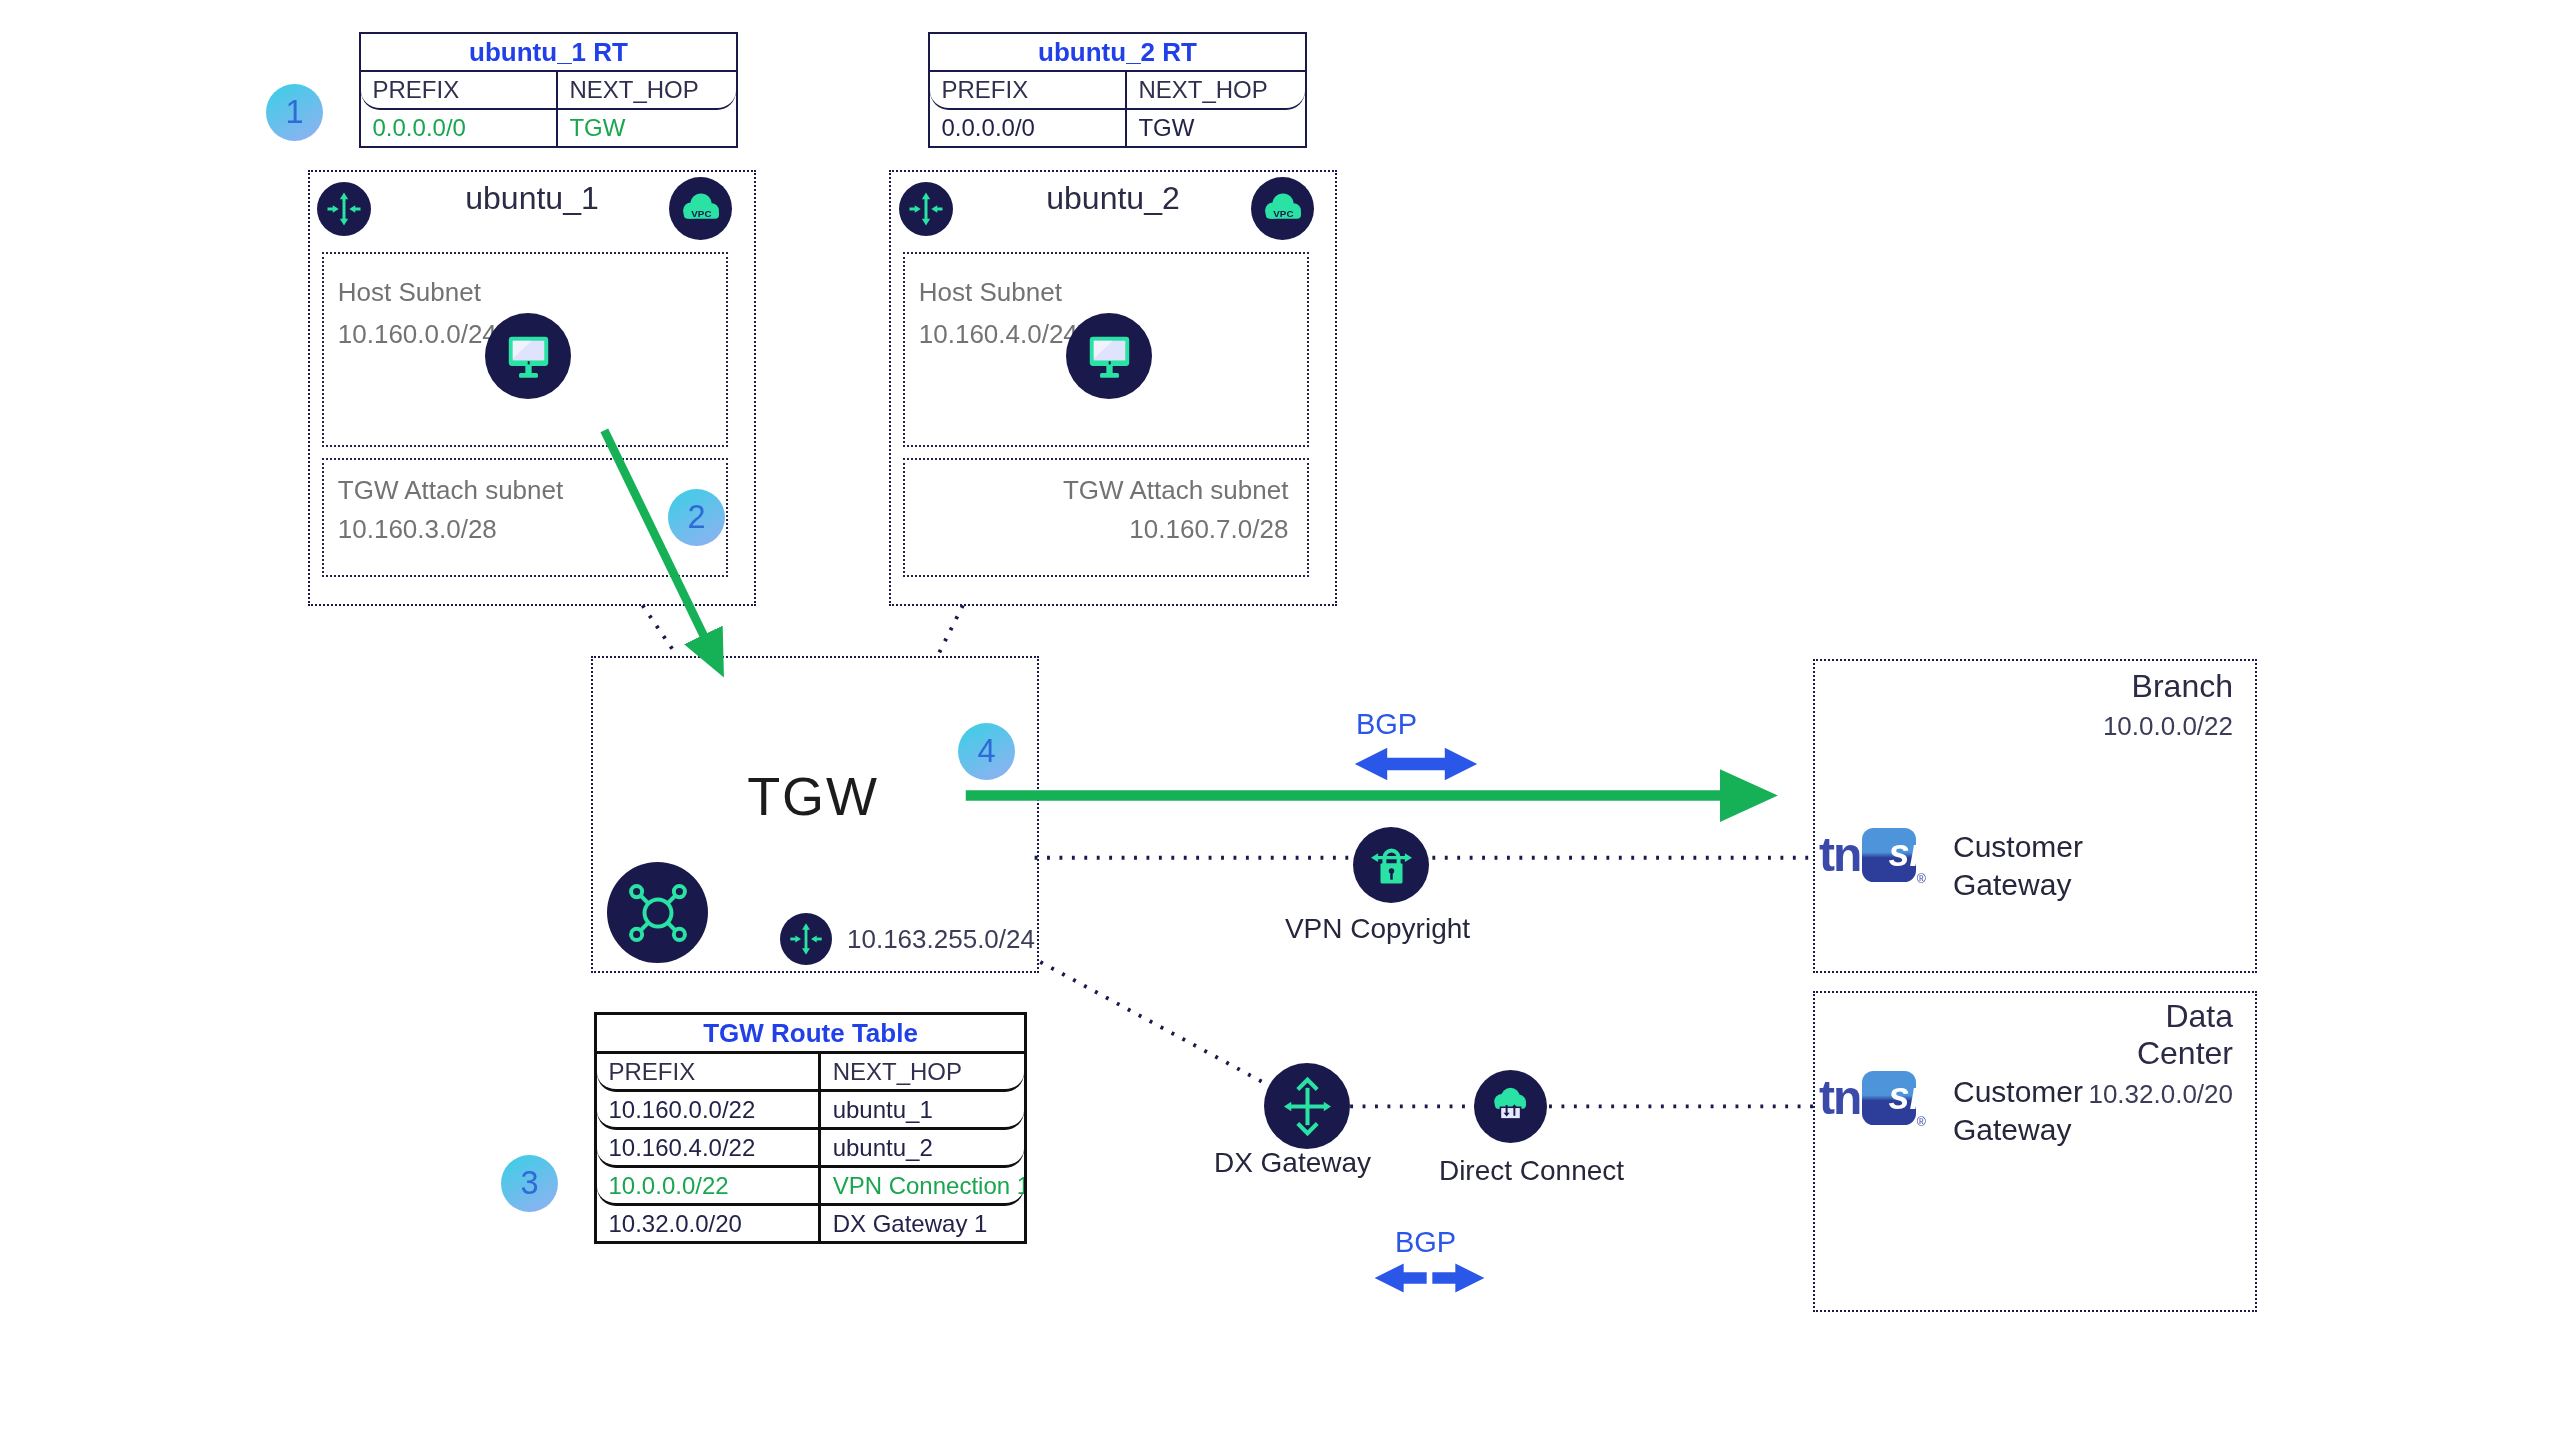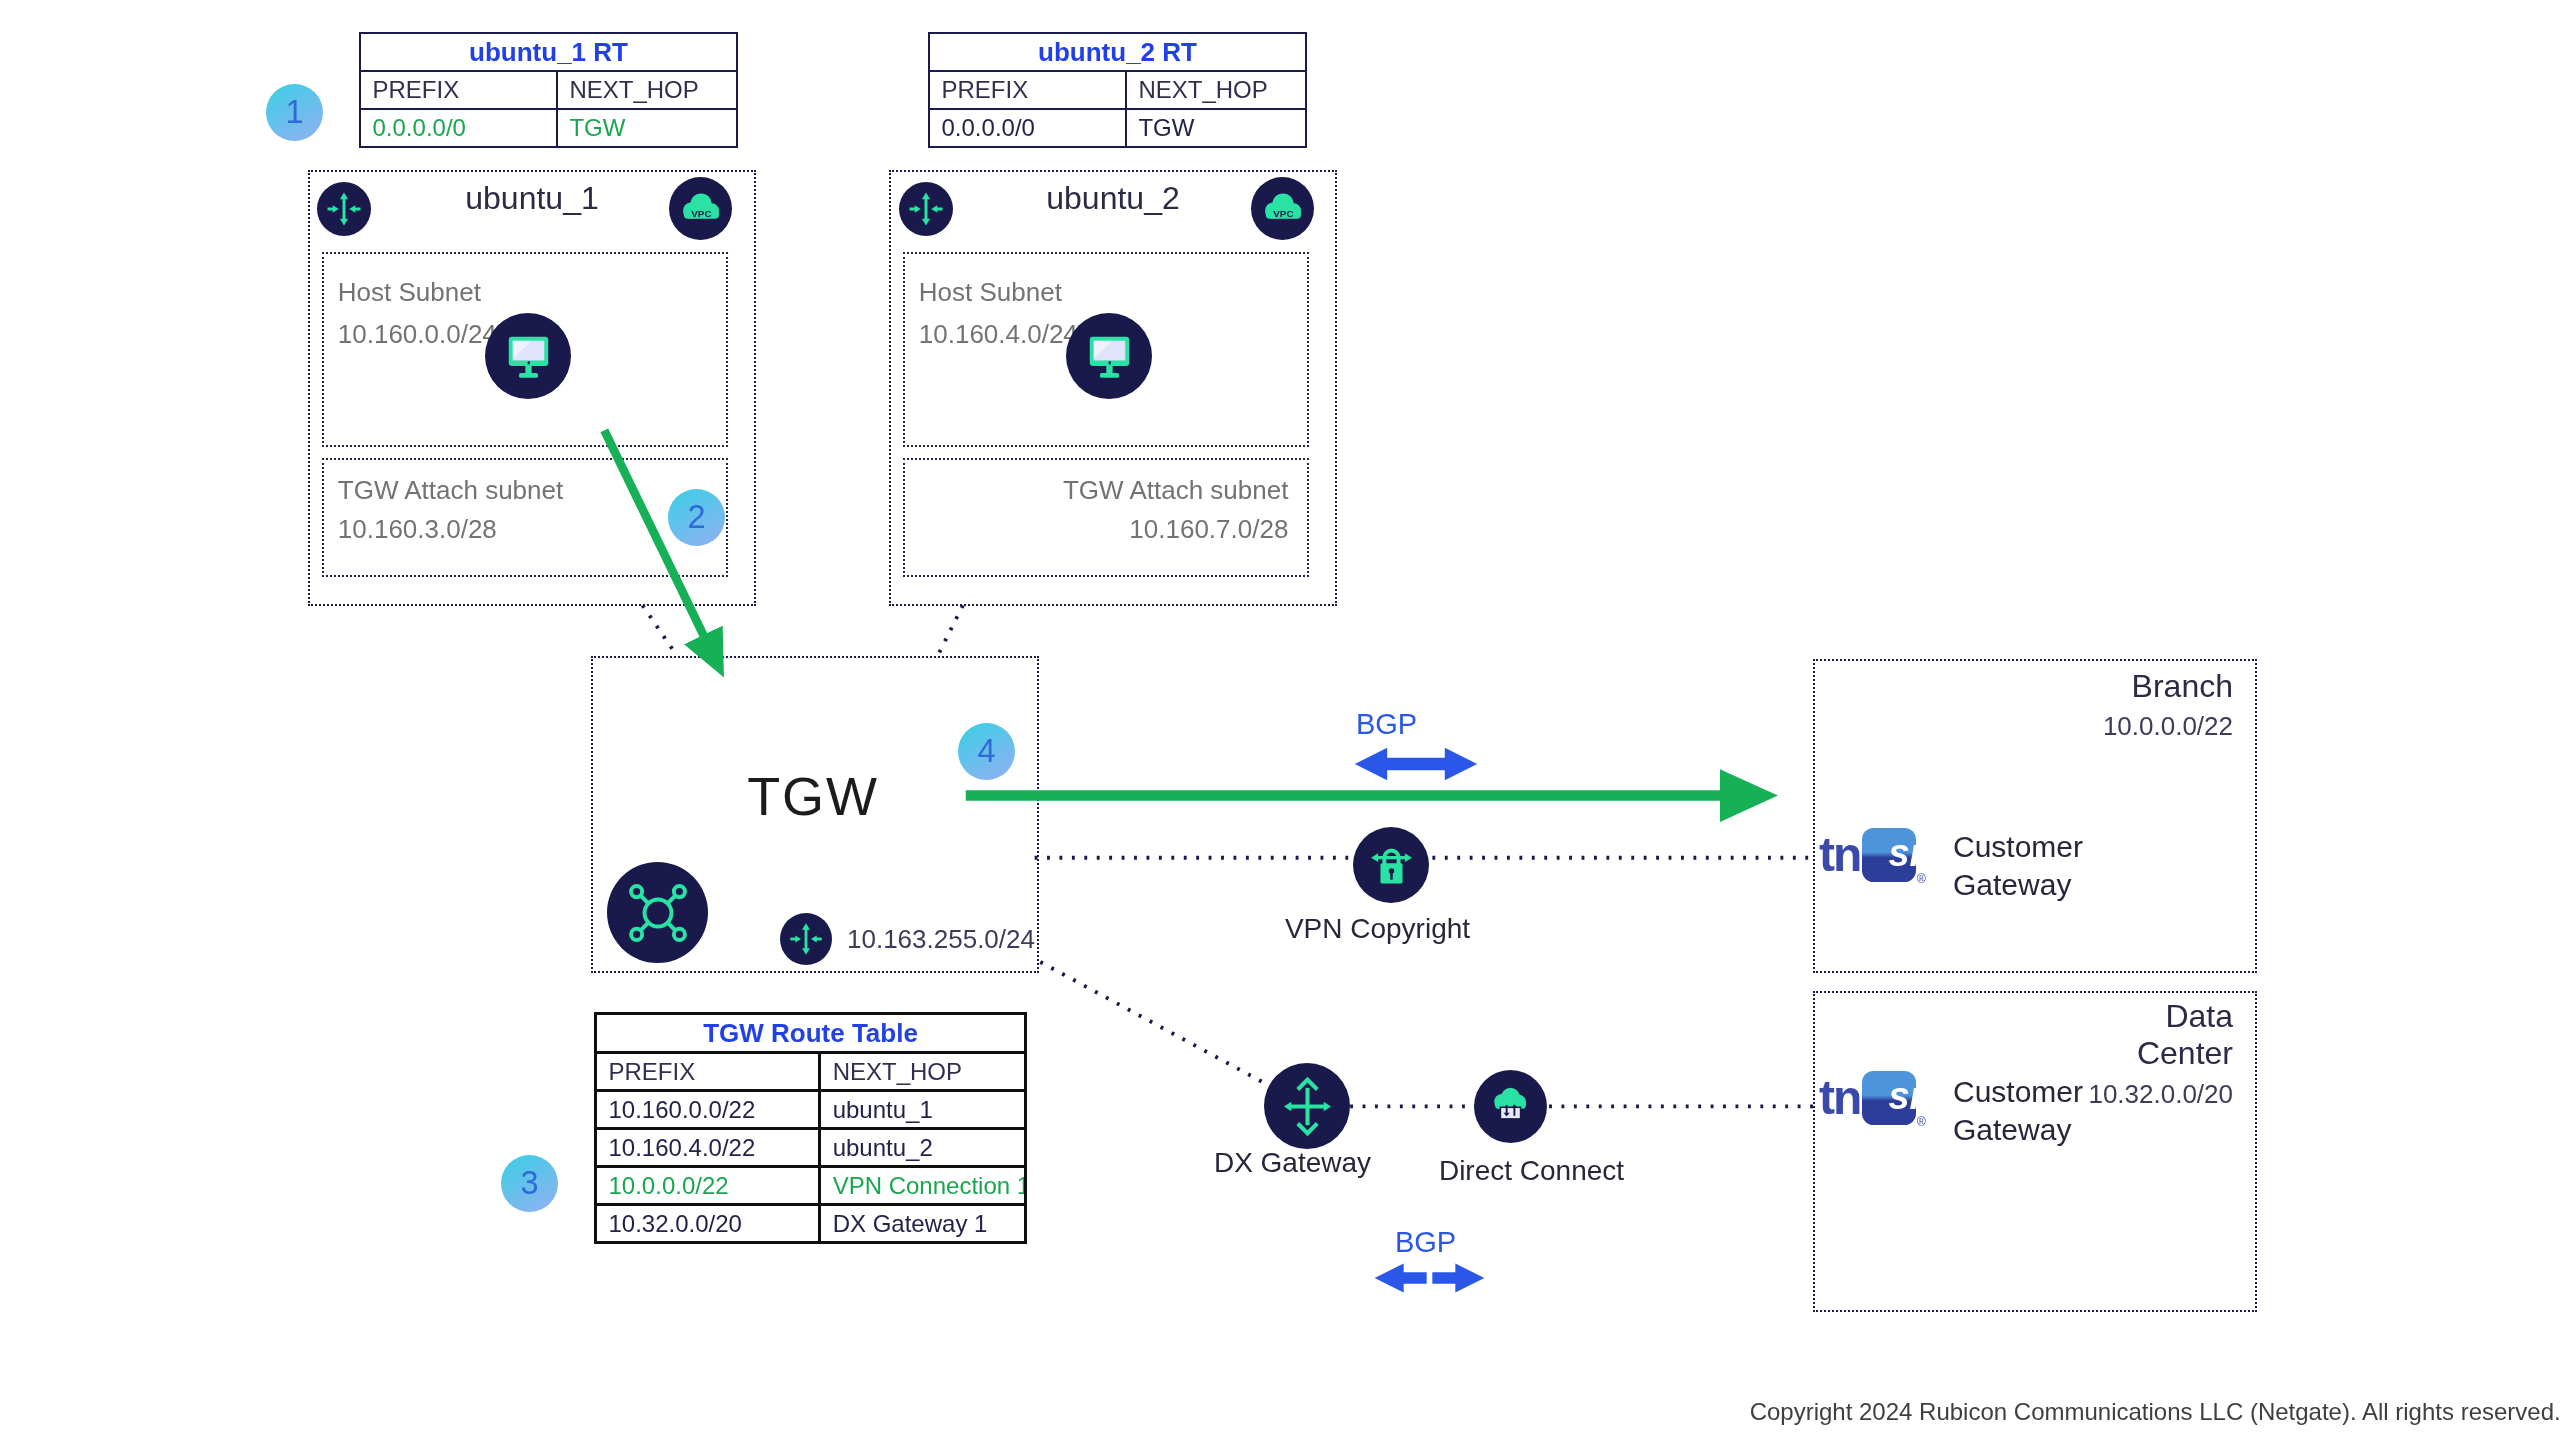--- a/index.html
+++ b/index.html
@@ -2,21 +2,21 @@
 <html><head>
 <meta charset="utf-8">
 <style>
   html,body{margin:0;padding:0;background:#ffffff;}
   body{font-family:"Liberation Sans", sans-serif;}
   .canvas{position:relative;width:2576px;height:1442px;background:#fff;overflow:hidden;}
 
   
   .rt{position:absolute;background:#fff;border:2.9px solid #191a4b;z-index:8;}
   .rt-title{height:36px;line-height:36px;text-align:center;font-weight:bold;font-size:26px;color:#2140e8;border-bottom:2.9px solid #191a4b;}
-  .rt-row{display:flex;height:36px;border-bottom:2.9px solid #191a4b;}
+  .rt-row{display:flex;height:36px;border-bottom:2.9px solid #191a4b;border-radius:19px;}
   .rt-row:last-child{border-bottom:none;}
   .rt-cell{box-sizing:border-box;flex:0 0 52.5%;padding-left:11.5px;line-height:36px;font-size:24px;color:#23234a;border-right:2.9px solid #191a4b;white-space:nowrap;overflow:hidden;}
   .rt-cell:last-child{flex:1;border-right:none;}
   .rt-cell.hdr{color:#30304e;}
   .rt-cell.green{color:#1aa64f;}
 
   .rt-black{border:3.8px solid #0f0f0f;}
   .rt-black .rt-title{border-bottom:3.8px solid #0f0f0f;}
   .rt-black .rt-row{border-bottom:3.8px solid #0f0f0f;height:35px;}
   .rt-black .rt-row:last-child{border-bottom:none;}
@@ -349,16 +349,15 @@
   <div class="site-cidr" style="left:2042px;top:1079px;width:191px;padding-right:13.4px;">10.32.0.0/20</div>
   <div class="tnsr" style="left:1819px;top:1071px;">
     <span class="tn">tn</span>
     <span class="srbox">
       <span class="sr">sr</span>
       <span class="reg">®</span>
     </span>
   </div>
   <div class="gw-label" style="left:1953px;top:1073px;width:172px;">Customer Gateway</div>
 
-  <div class="footer">Copyright 2024 Rubicon Communications LLC (Netgate). All rights reserved.</div>
 
 </div>
 
 
 </body></html>

